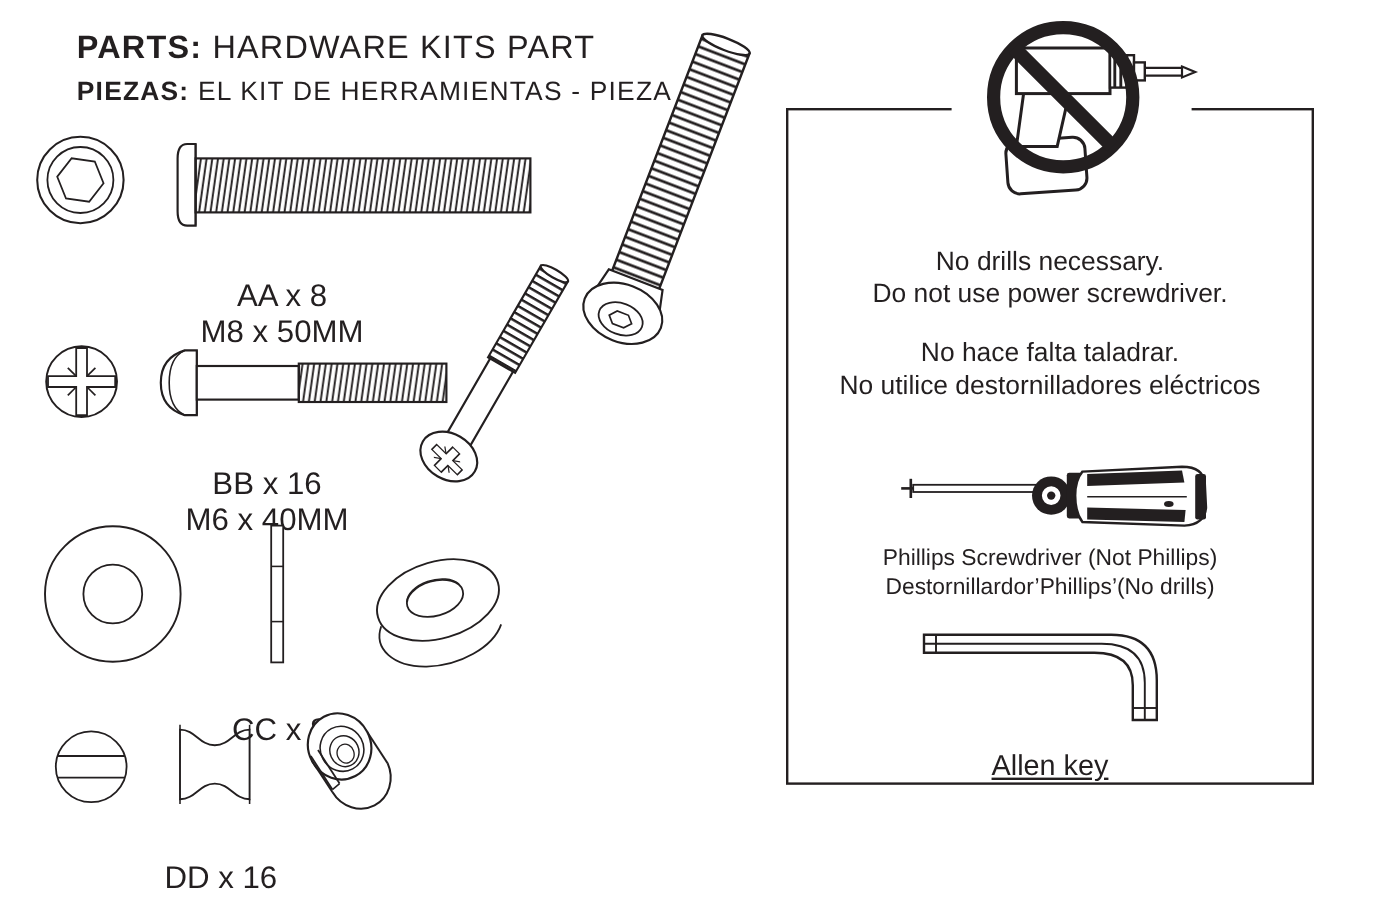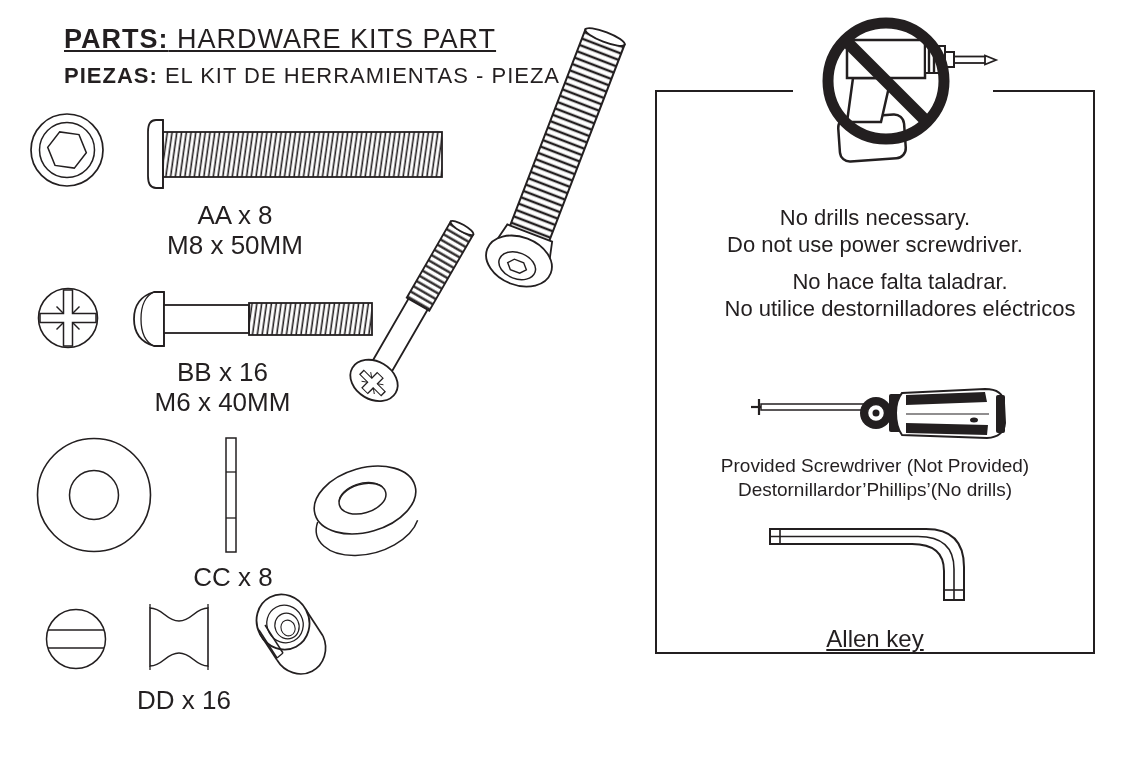--- a/index.html
+++ b/index.html
@@ -4,25 +4,25 @@
 <style>
   html,body{margin:0;padding:0;background:#ffffff;}
   #page{position:relative;width:1146px;height:761px;background:#fff;overflow:hidden;
         font-family:"Liberation Sans","DejaVu Sans",sans-serif;color:#231f20;}
   .abs{position:absolute;}
   svg{display:block;overflow:visible;}
   .stroke{fill:none;stroke:#231f20;}
   .wfill{fill:#ffffff;stroke:#231f20;}
   .bfill{fill:#231f20;stroke:none;}
   
-  .title-line1{font-size:27px;letter-spacing:1px;white-space:nowrap;text-decoration:underline;}
+  .title-line1{font-size:27px;letter-spacing:1px;white-space:nowrap;}
   .title-line2{font-size:22px;letter-spacing:1px;white-space:nowrap;margin-top:8px;}
   .title-prefix{font-weight:700;}
   
-  .part-label{font-size:26px;line-height:30px;text-align:center;white-space:nowrap;}
+  .part-label{font-size:26px;line-height:30px;text-align:center;white-space:nowrap;margin-top:31px;}
   
   #notice-box{border:2px solid #231f20;}
   .box-text{width:100%;text-align:center;font-size:22px;line-height:27px;white-space:nowrap;}
   .box-text .bold{font-weight:400;}
   .tool-text{width:100%;text-align:center;font-size:19px;line-height:24px;white-space:nowrap;}
   .allen-label{width:100%;text-align:center;font-size:24px;white-space:nowrap;}
 </style>
 </head>
 <body>
 
@@ -174,21 +174,21 @@
     </g>
   </svg>
 
   <div id="notice-box" class="abs" style="left:655px;top:90px;width:436px;height:560px;">
 
     <div class="abs box-text" style="top:112px;">
       <div class="bold">No drills necessary.</div>
       <div>Do not use power screwdriver.</div>
     </div>
 
-    <div class="abs box-text" style="top:176px;padding-left:25px;">
+    <div class="abs box-text" style="top:188px;">
       <div class="bold">No hace falta taladrar.</div>
       <div>No utilice destornilladores eléctricos</div>
     </div>
 
     <svg class="abs" style="left:92px;top:293px;" width="262" height="60" viewBox="0 0 262 60">
       <line class="stroke" stroke-width="2.2" x1="2" y1="22" x2="18" y2="22"></line>
       <line class="stroke" stroke-width="2.2" x1="10" y1="14" x2="10" y2="30"></line>
       <rect class="wfill" stroke-width="1.5" x="12" y="19" width="106" height="6"></rect>
       <circle class="bfill" cx="127" cy="28" r="16"></circle>
       <circle class="wfill" stroke-width="1.5" cx="127" cy="28" r="8.5"></circle>
@@ -196,21 +196,21 @@
       <rect class="bfill" x="140" y="9" width="13" height="38" rx="2"></rect>
       <path class="wfill" stroke-width="2" d="M153,8 L236,4 Q254,4 255,18 L256,38 Q255,52 238,53 L153,50 Q147,42 147,28 Q147,15 153,8 Z"></path>
       <path class="bfill" d="M157,10 L236,7 L238,17 L157,20 Z"></path>
       <path class="bfill" d="M157,48 L238,50 L239,40 L157,38 Z"></path>
       <line class="stroke" stroke-width="1.2" x1="157" y1="29" x2="240" y2="29"></line>
       <ellipse class="bfill" cx="225" cy="35" rx="4" ry="2.5"></ellipse>
       <rect class="bfill" x="247" y="10" width="9" height="38" rx="2"></rect>
     </svg>
 
     <div class="abs tool-text" style="top:362px;">
-      <div>Provided Screwdriver (Not Provided)</div>
+      <div>Phillips Screwdriver (Not Phillips)</div>
       <div>Destornillardor’Phillips’(No drills)</div>
     </div>
 
     <svg class="abs" style="left:105px;top:432px;" width="230" height="82" viewBox="0 0 230 82">
       <path class="stroke" stroke-width="2" d="M8,5 L164,5 Q202,5 202,43 L202,76 L182,76 L182,47 Q182,20 150,20 L8,20 Z"></path>
       <path class="stroke" stroke-width="1.6" d="M8,12.5 L156,12.5 Q192,12.5 192,45 L192,76"></path>
       <line class="stroke" stroke-width="1.6" x1="18" y1="5" x2="18" y2="20"></line>
       <line class="stroke" stroke-width="1.6" x1="182" y1="66" x2="202" y2="66"></line>
     </svg>
 

